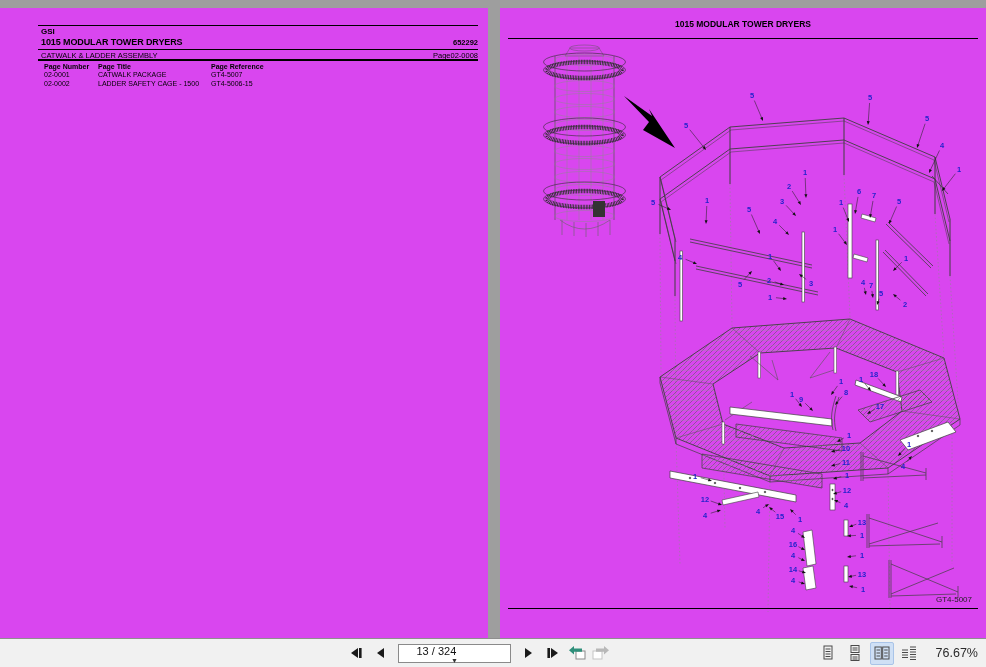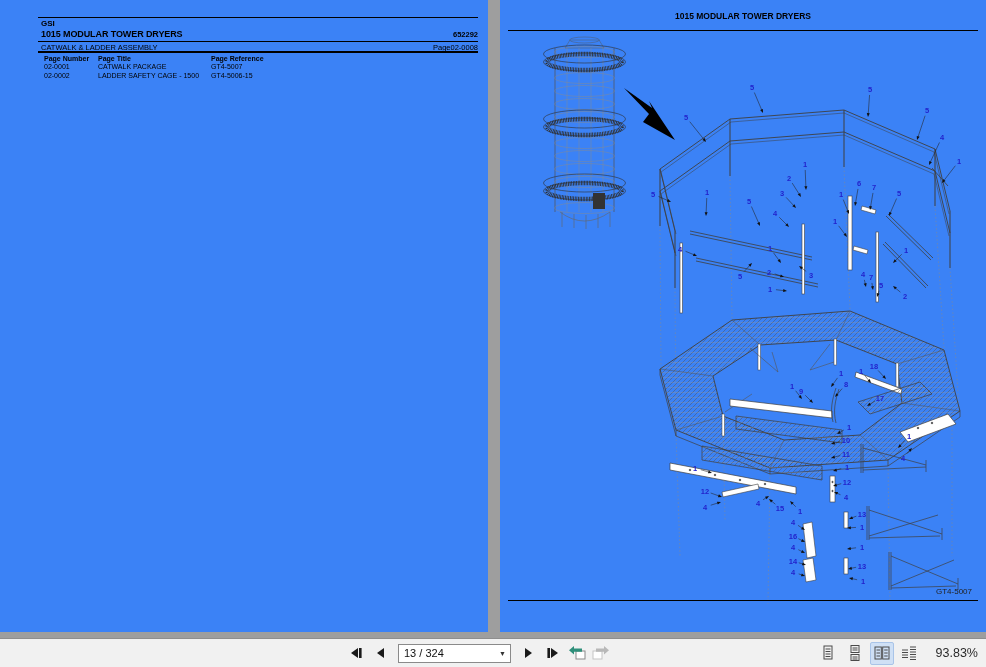--- a/index.html
+++ b/index.html
@@ -1,21 +1,21 @@
 <!DOCTYPE html>
 <html><head>
 <meta charset="utf-8">
 <style>
   * { margin:0; padding:0; box-sizing:border-box; }
   html,body { width:986px; height:667px; font-family:"Liberation Sans", sans-serif; background:#fff; }
   .viewer { position:relative; width:986px; height:667px; overflow:hidden; background:#fff; }
 
   
   .doc-area { position:absolute; left:0; top:0; width:986px; height:638px; background:#9e9e9e; }
-  .page { position:absolute; top:0; height:632px; background:#3b82f6; }
+  .page { position:absolute; top:8px; height:632px; background:#d946ef; }
   .page-left  { left:0; width:488px; }
   .page-right { left:500px; width:486px; }
 
   
   .lp-rule-top   { position:absolute; left:38px; right:10px; top:17px; border-top:1.4px solid #000; }
   .lp-brand      { position:absolute; left:41px; top:19px; font-size:8px; font-weight:bold; color:#000; }
   .lp-title-row  { position:absolute; left:41px; right:10px; top:29px; display:flex; justify-content:space-between; align-items:flex-end; }
   .lp-title      { font-size:9px; font-weight:bold; letter-spacing:-0.1px; }
   .lp-code       { font-size:7.5px; font-weight:bold; }
   .lp-rule-mid   { position:absolute; left:38px; right:10px; top:41px; border-top:1px solid #000; }
@@ -32,21 +32,21 @@
   .rp-gt       { position:absolute; right:14px; top:587px; font-size:8px; color:#222; }
   .rp-rule-bot { position:absolute; left:8px; right:8px; top:600px; border-top:1.5px solid #000; }
   .rp-foot     { position:absolute; left:44px; right:14px; top:603px; display:flex; justify-content:space-between; font-size:8px; font-weight:bold; }
   .rp-foot .lbl { margin-right:9px; }
   .diagram     { position:absolute; left:0; top:0; width:486px; height:632px; }
 
   
   .toolbar { position:absolute; left:0; top:638px; width:986px; height:29px; background:#f1f1f1; border-top:1px solid #8e8e8e; }
   .nav-group { position:absolute; left:346px; top:0; height:28px; display:flex; align-items:center; gap:3px; }
   .tb-btn { width:21px; height:21px; display:flex; align-items:center; justify-content:center; background:transparent; border:1px solid transparent; }
-  .page-combo { display:flex; align-items:center; width:113px; height:19px; background:#fff; border:1px solid #8a8a8a; margin:0 4px; }
+  .page-combo { display:flex; align-items:center; width:113px; height:19px; background:#fff; border:1px solid #8a8a8a; margin:0 4px;flex-direction:column; }
   .page-combo input { flex:1; border:none; outline:none; font-size:11px; font-family:"Liberation Sans", sans-serif; padding-left:5px; color:#111; background:transparent; width:86px; }
   .combo-caret { width:15px; font-size:7px; color:#333; text-align:center; }
   .right-group { position:absolute; right:8px; top:0; height:28px; display:flex; align-items:center; gap:3px; }
   .view-btn { width:24px; height:23px; display:flex; align-items:center; justify-content:center; border:1px solid transparent; border-radius:2px; }
   .view-btn.selected { background:#cfe0f5; border-color:#a9c4e8; }
   .zoom-label { font-size:12.5px; color:#2b2b2b; margin-left:12px; }
 </style>
 </head>
 <body>
 
@@ -540,16 +540,16 @@
           <line x1="1" y1="10" x2="7" y2="10"></line>
             <line x1="1" y1="12.5" x2="7" y2="12.5"></line>
           <line x1="9" y1="2" x2="15" y2="2"></line>
             <line x1="9" y1="4.5" x2="15" y2="4.5"></line>
           <line x1="9" y1="7" x2="15" y2="7"></line>
             <line x1="9" y1="9.5" x2="15" y2="9.5"></line>
           <line x1="9" y1="12" x2="15" y2="12"></line>
             <line x1="9" y1="14.5" x2="15" y2="14.5"></line>
         </svg>
       </div>
-      <span class="zoom-label">93.83%</span>
+      <span class="zoom-label">76.67%</span>
     </div>
   </div>
 </div>
 
 </body></html>

